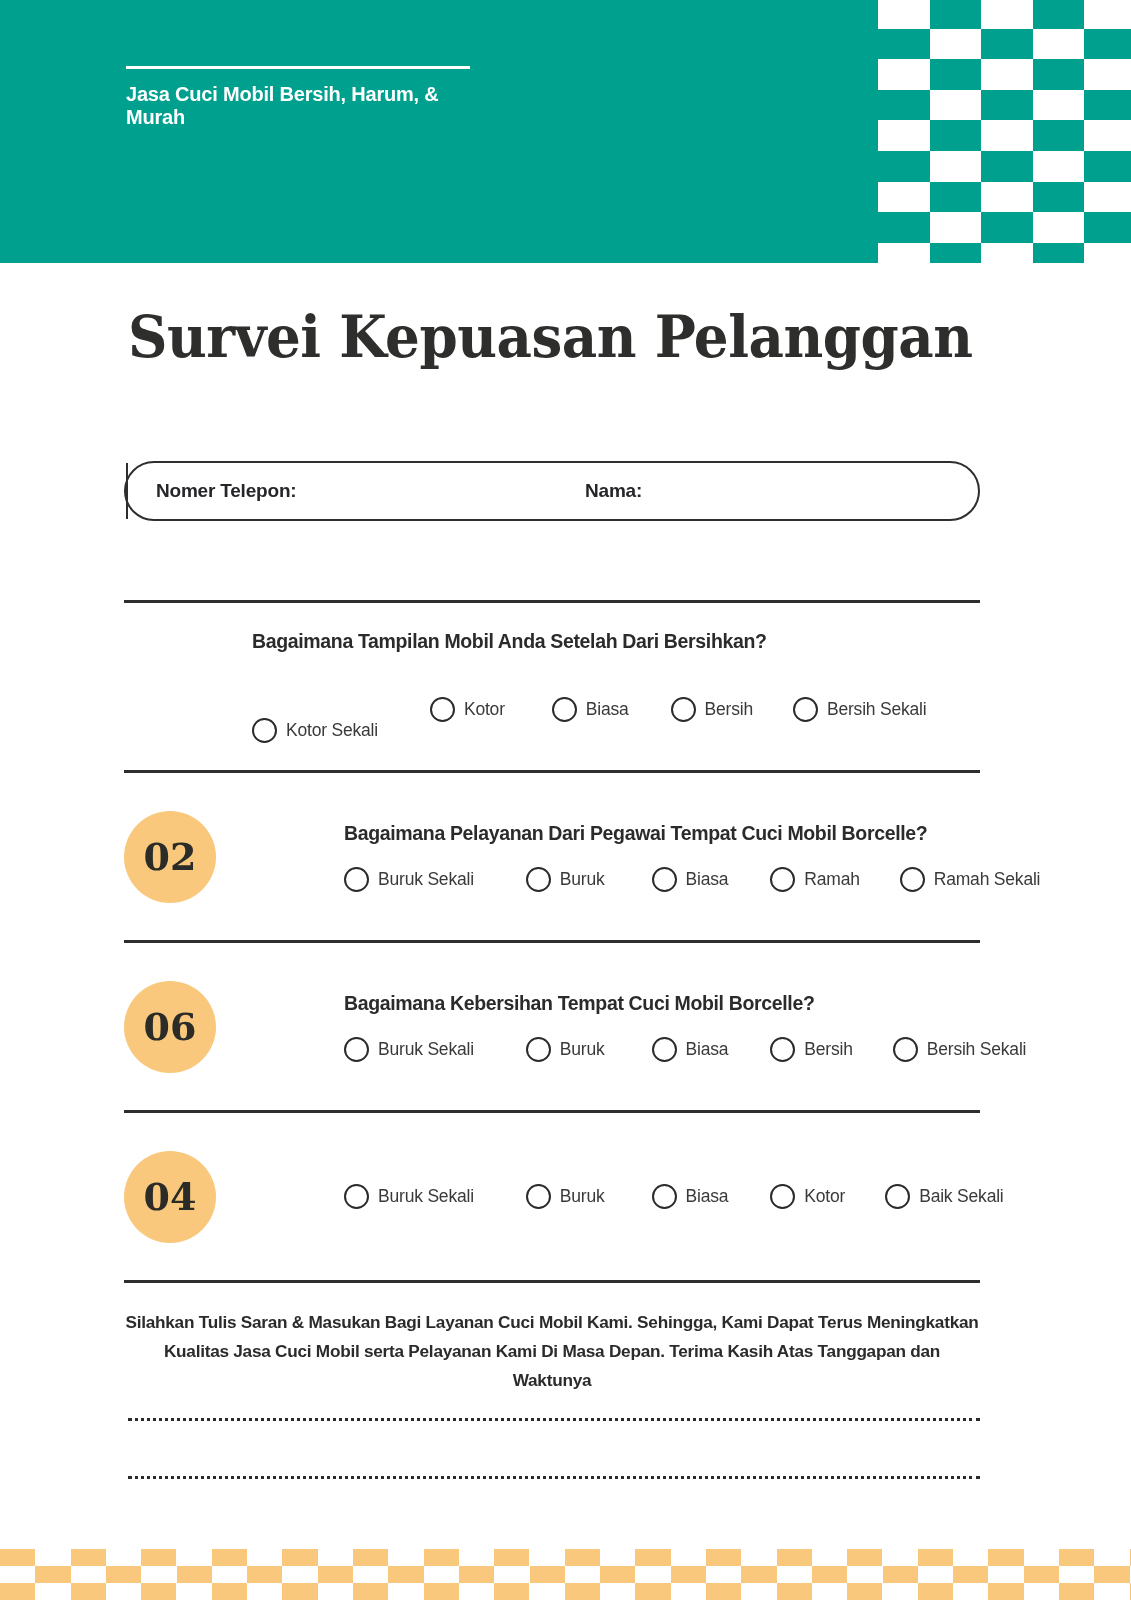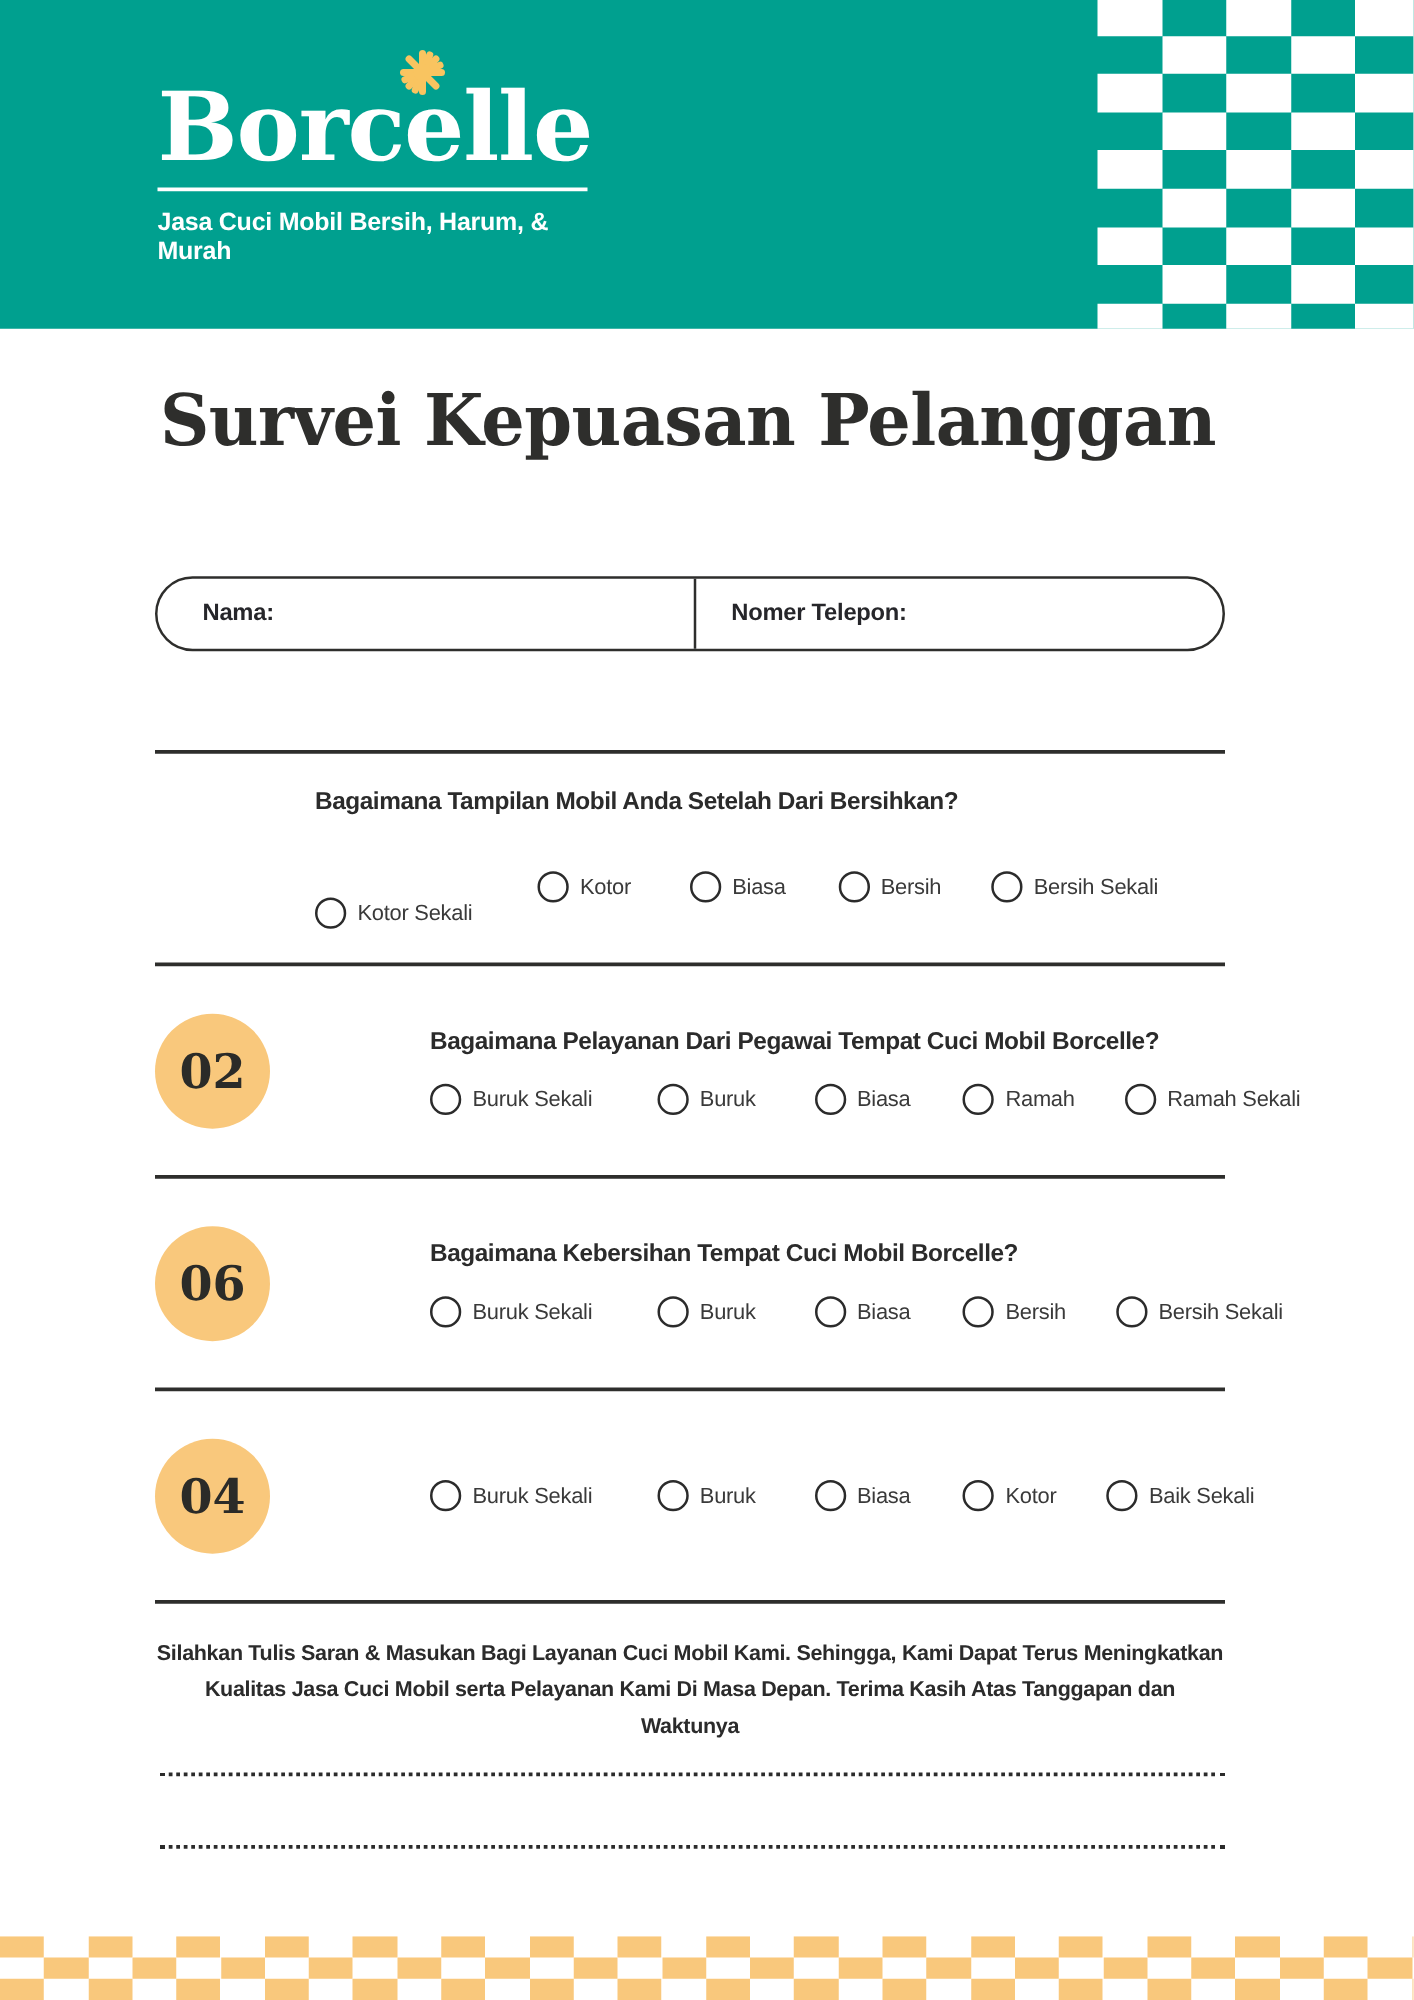--- a/index.html
+++ b/index.html
@@ -258,47 +258,33 @@
         <div class="check-cell" style="left: 0px; top: 181.6px; width: 51.5px; height: 30.6px;"></div>
         <div class="check-cell" style="left: 103px; top: 181.6px; width: 51.5px; height: 30.6px;"></div>
         <div class="check-cell" style="left: 206px; top: 181.6px; width: 51.5px; height: 30.6px;"></div>
         <div class="check-cell" style="left: 51.5px; top: 212.2px; width: 51.5px; height: 30.6px;"></div>
         <div class="check-cell" style="left: 154.5px; top: 212.2px; width: 51.5px; height: 30.6px;"></div>
         <div class="check-cell" style="left: 0px; top: 242.8px; width: 51.5px; height: 30.6px;"></div>
         <div class="check-cell" style="left: 103px; top: 242.8px; width: 51.5px; height: 30.6px;"></div>
         <div class="check-cell" style="left: 206px; top: 242.8px; width: 51.5px; height: 30.6px;"></div>
       </div>
     <div class="brand">
-      <div class="brand-name">
-        <span>Borcelle</span>
-        <svg class="brand-star" viewBox="0 0 40 40">
-          <g fill="#f9c460">
-            <rect x="17.2" y="2" width="5.6" height="36" rx="2.8"></rect>
-            <rect x="17.2" y="2" width="5.6" height="36" rx="2.8" transform="rotate(45 20 20)"></rect>
-            <rect x="17.2" y="2" width="5.6" height="36" rx="2.8" transform="rotate(90 20 20)"></rect>
-            <rect x="17.2" y="2" width="5.6" height="36" rx="2.8" transform="rotate(135 20 20)"></rect>
-            <rect x="17.2" y="2" width="5.6" height="36" rx="2.8" transform="rotate(22.5 20 20)"></rect>
-            <rect x="17.2" y="2" width="5.6" height="36" rx="2.8" transform="rotate(67.5 20 20)"></rect>
-            <circle cx="20" cy="20" r="7"></circle>
-          </g>
-        </svg>
-      </div>
       <div class="brand-rule"></div>
       <div class="brand-tagline">Jasa Cuci Mobil Bersih, Harum, &amp; Murah</div>
     </div>
   </div>
 
   <div class="survey-title">Survei Kepuasan Pelanggan</div>
 
   <div class="id-bar">
+    <div class="id-cell second">
+      <span>Nomer Telepon:</span>
+    </div>
     <div class="id-cell">
       <span>Nama:</span>
-    </div>
-    <div class="id-cell second">
-      <span>Nomer Telepon:</span>
     </div>
   </div>
 
   <div class="qlist" id="qlist">
       <div class="q-divider"></div>
       <div class="q-row">
         <div class="q-body">
           <div class="q-text">Bagaimana Tampilan Mobil Anda Setelah Dari Bersihkan?</div>
           <div class="q-options">
             <label class="q-option" style="margin-left: 0px; margin-top: 43px;">

